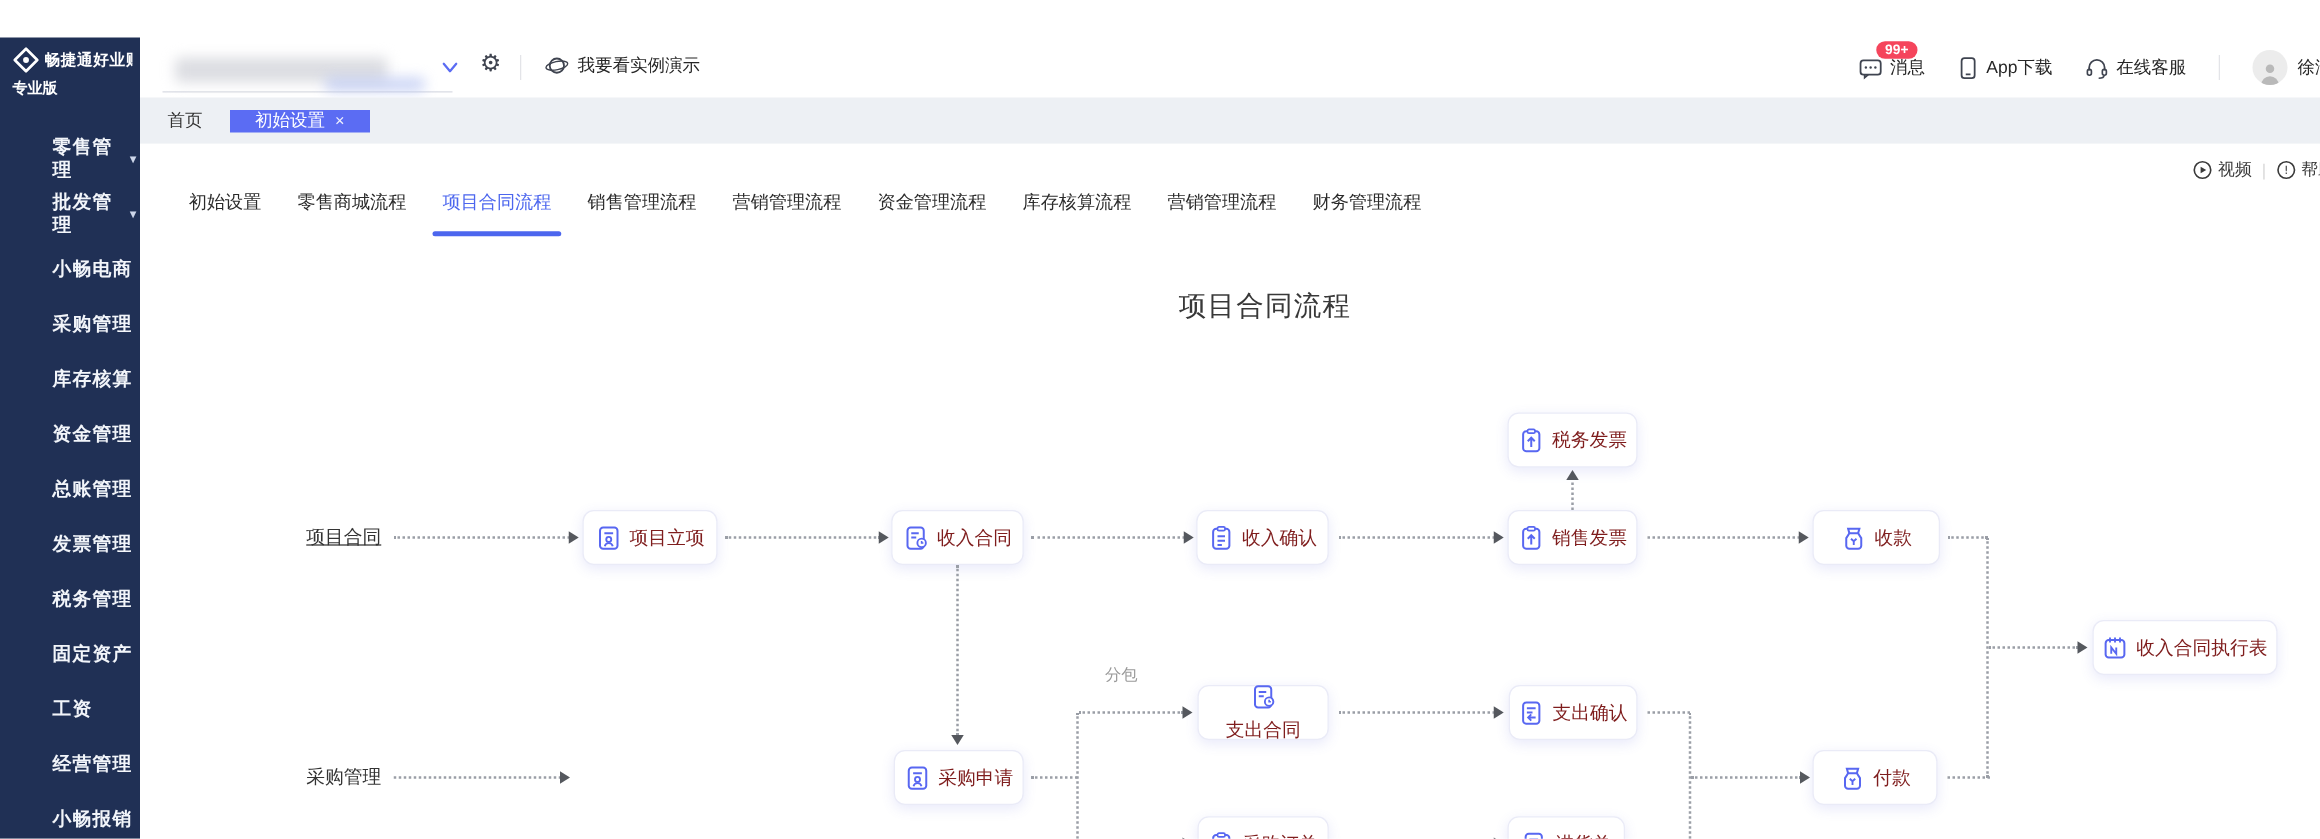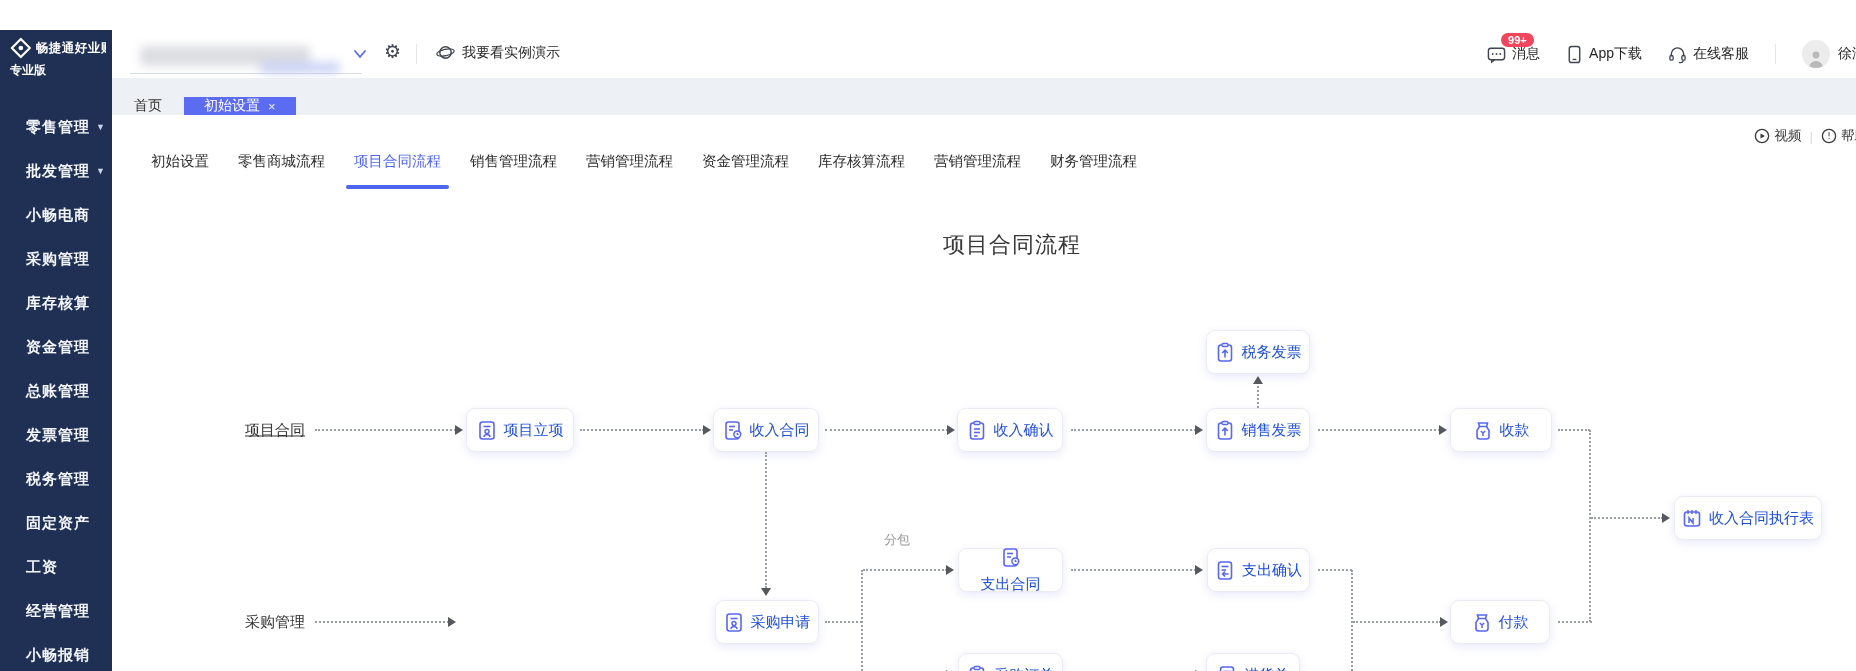--- a/index.html
+++ b/index.html
@@ -7,21 +7,21 @@
     font-family:"Liberation Sans","DejaVu Sans",sans-serif; position:relative; }
 
   
   #sidebar { position:absolute; left:0; top:30px; width:112px; height:641px;
     background:#203055; color:#fff; z-index:5; }
   #logo-block { padding:6px 6px 4px 10px; }
   #logo-row { display:flex; align-items:center; gap:4px; }
   #logo-text { font-size:12.5px; font-weight:bold; white-space:nowrap; overflow:hidden; letter-spacing:0.5px; }
   #edition { font-size:12px; font-weight:bold; margin:2px 0 0 0; }
   #side-menu { margin-top:22px; }
-  .side-item { height:44px; display:flex; align-items:center; padding-left:26px;
+  .side-item { height:44px; display:flex; align-items:center; padding-left:42px;
     font-size:15px; font-weight:bold; color:#f2f5fa; cursor:pointer; letter-spacing:1px; }
   .side-item .arr { font-size:9px; margin-left:6px; color:#cdd6ea; }
 
   
   #header { position:absolute; left:112px; top:30px; right:0; height:48px; background:#fff; }
   #company-select { position:absolute; left:18px; top:8px; width:232px; height:36px;
     border-bottom:1px solid #d9dbe3; cursor:pointer; }
   .blur-blob { position:absolute; left:10px; top:8px; width:170px; height:20px;
     background:#dcdde2; border-radius:4px; filter:blur(5px); }
   .blur-blob2 { position:absolute; left:130px; top:24px; width:80px; height:11px;
@@ -36,21 +36,21 @@
   .hr-item { display:flex; align-items:center; gap:6px; font-size:14px; color:#262626;
     cursor:pointer; position:relative; }
   #msg-badge { position:absolute; top:-12px; left:14px; background:#f5455c; color:#fff;
     font-size:11px; font-weight:bold; padding:1px 7px; border-radius:9px; white-space:nowrap; }
   #avatar { width:28px; height:28px; border-radius:50%; background:#ececec;
     display:flex; align-items:flex-end; justify-content:center; overflow:hidden; }
   #user-item { gap:8px; }
 
   
   #tabstrip { position:absolute; left:112px; top:78px; right:0; height:37px;
-    background:#edf0f4; display:flex; align-items:flex-end; }
+    background:#edf0f4; display:flex; align-items:center; }
   #tab-home { display:flex; align-items:center; padding:0 22px; font-size:14px; color:#333; cursor:pointer; }
   #tab-active { display:flex; align-items:center; gap:8px; padding:0 20px;
     background:#5b6cf3; color:#fff; font-size:14px; cursor:pointer; }
   #tab-active .x { font-size:13px; opacity:.9; cursor:pointer; }
 
   
   #content { position:absolute; left:112px; top:115px; right:0; bottom:0; background:#fff; }
   #flowtabs { position:absolute; left:0; top:24px; right:0; height:48px;
     display:flex; align-items:center; gap:29px; padding-left:39px; border-bottom:0; }
   .ft { font-size:14.5px; color:#2b2b2b; cursor:pointer; position:relative;
@@ -65,21 +65,21 @@
 
   
   #diagram { position:absolute; left:0; top:0; width:1856px; height:671px; z-index:3; pointer-events:none; }
   #diagram-title { position:absolute; left:902px; top:230px; width:220px; text-align:center;
     font-size:22px; color:#383838; letter-spacing:1px; }
   .row-label { position:absolute; font-size:15px; color:#333; transform:translateY(-50%); pointer-events:auto; }
   .edge-label { position:absolute; font-size:13px; color:#9a9a9a; transform:translateY(-50%); }
   .node { position:absolute; height:44px; background:#fff; border:1px solid #eaebf7;
     border-radius:9px; box-shadow:0 3px 10px rgba(90,100,220,.14);
     display:flex; align-items:center; justify-content:center; gap:7px;
-    font-size:15px; color:#1d4ed8; cursor:pointer; pointer-events:auto; white-space:nowrap; }
+    font-size:15px; color:#7f1d1d; cursor:pointer; pointer-events:auto; white-space:nowrap; }
   .node svg { flex:0 0 auto; }
   .eh { position:absolute; border-top:2px dotted #9a9ea6; height:0; }
   .ev { position:absolute; border-left:2px dotted #9a9ea6; width:0; }
   .ar { position:absolute; width:0; height:0; border:5px solid transparent; border-left:8px solid #55585e; }
   .au { position:absolute; width:0; height:0; border:5px solid transparent; border-bottom:8px solid #55585e; }
   .ad { position:absolute; width:0; height:0; border:5px solid transparent; border-top:8px solid #55585e; }
 </style>
 </head>
 <body>
 

